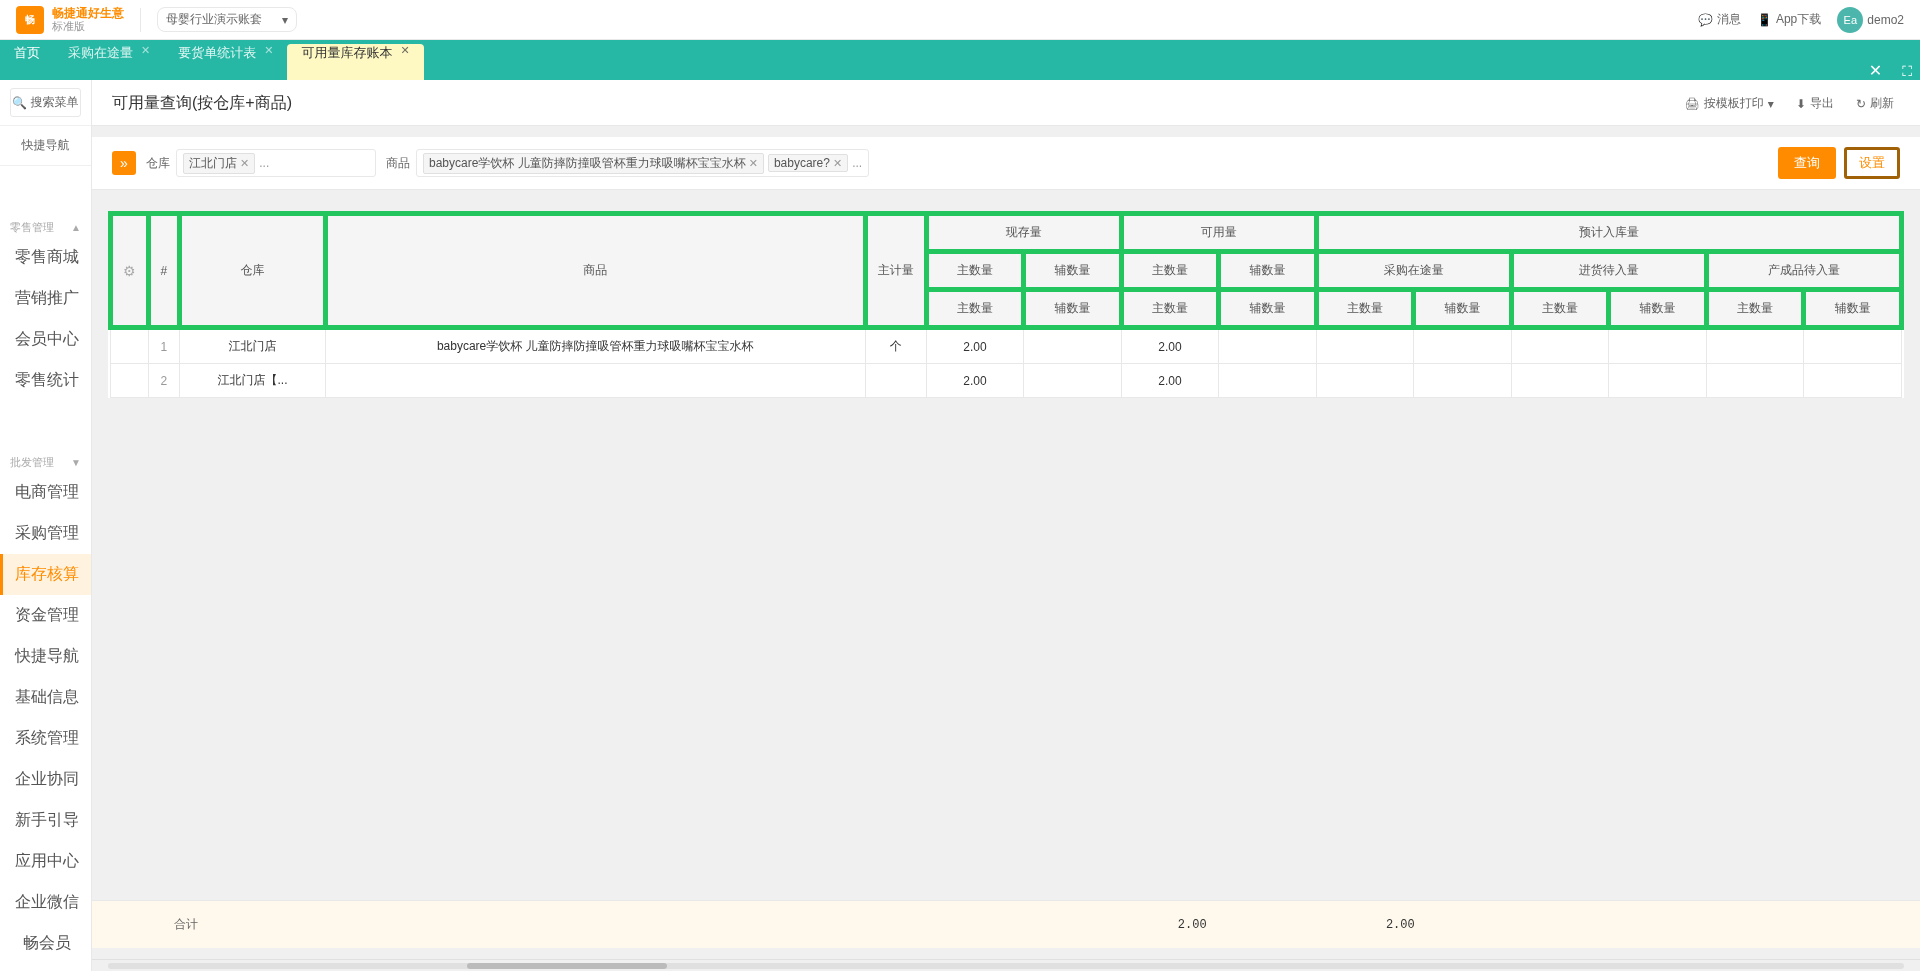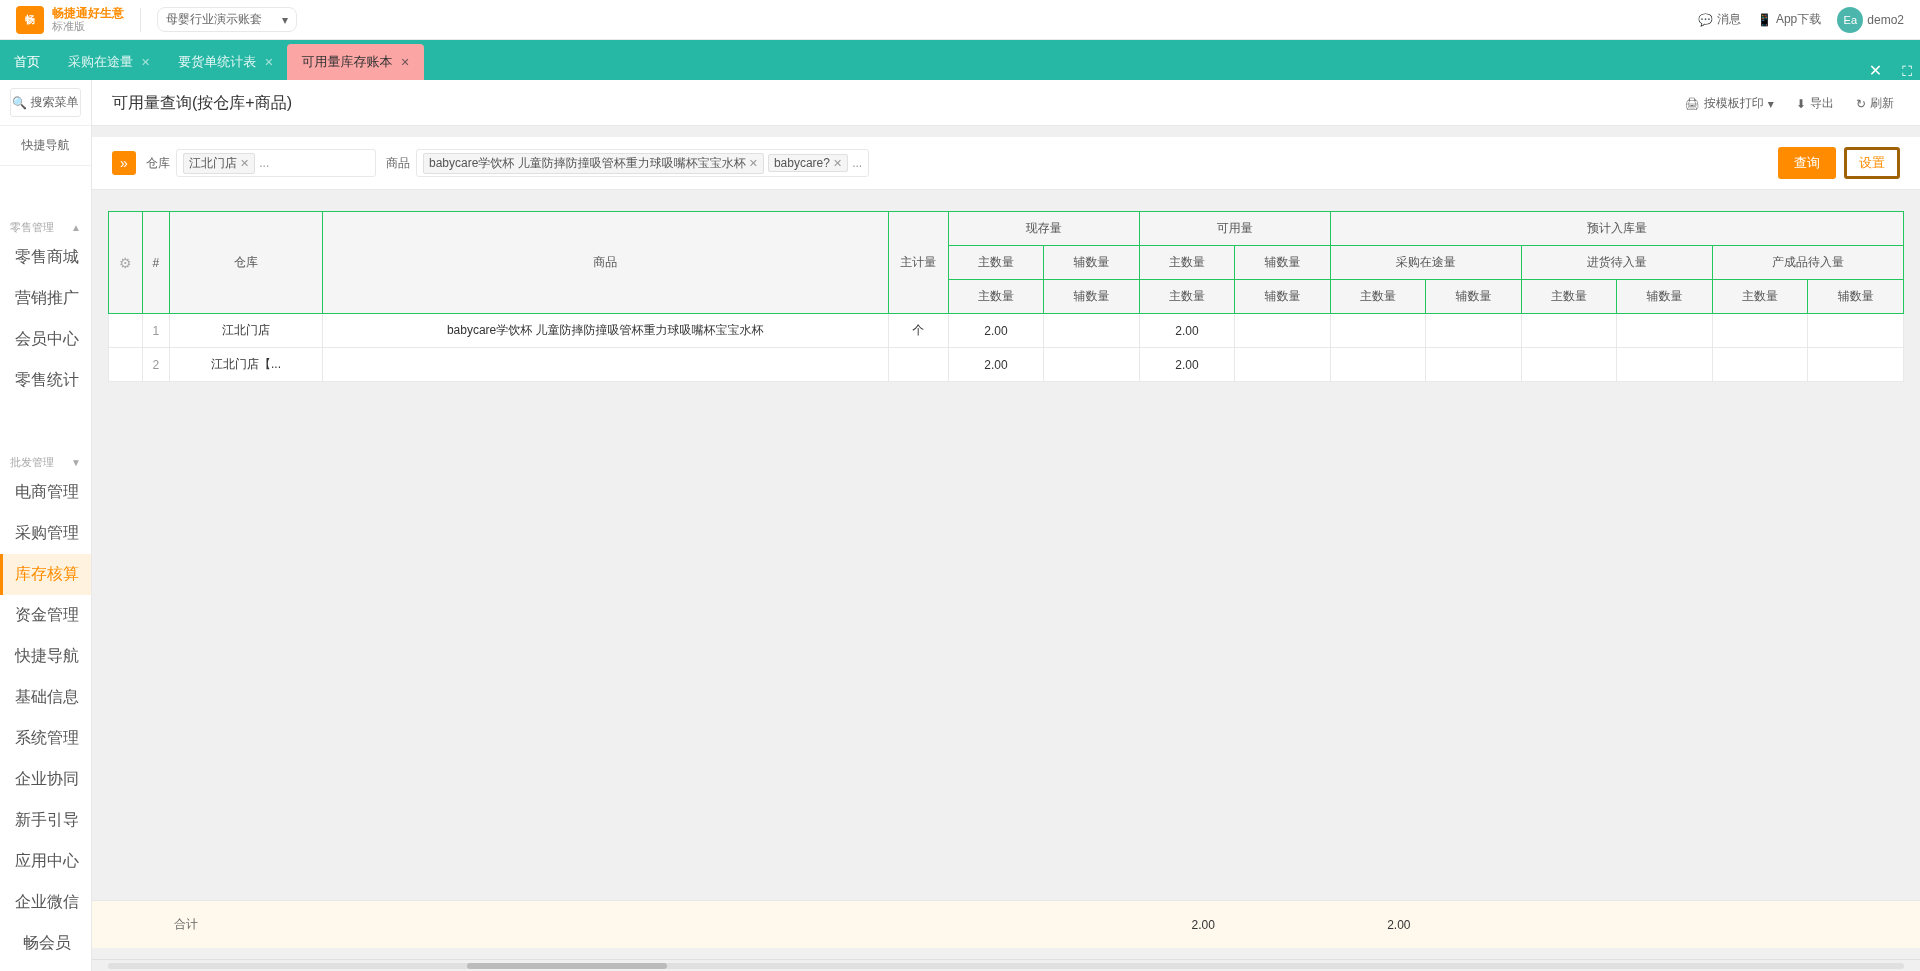--- a/index.html
+++ b/index.html
@@ -11,22 +11,22 @@
     .brand-logo { width: 28px; height: 28px; background: #ff8c00; border-radius: 4px; display: flex; align-items: center; justify-content: center; color: #fff; font-size: 10px; font-weight: bold; }
     .brand-name { font-size: 12px; color: #ff8c00; font-weight: bold; }
     .brand-subtitle { font-size: 11px; color: #999; }
     .industry-selector { display: flex; align-items: center; gap: 4px; padding: 3px 8px; border: 1px solid #e8e8e8; border-radius: 8px; font-size: 12px; color: #666; cursor: pointer; background: #fff; min-width: 140px; justify-content: space-between; }
     .top-bar-right { display: flex; align-items: center; gap: 16px; font-size: 12px; color: #666; }
     .top-bar-btn { display: flex; align-items: center; gap: 4px; cursor: pointer; color: #666; }
     .avatar { width: 26px; height: 26px; border-radius: 50%; background: #4db6ac; display: flex; align-items: center; justify-content: center; color: #fff; font-size: 11px; overflow: hidden; }
 
     
     .nav-tabs { height: 40px; background: #26b8a5; display: flex; align-items: flex-end; padding: 0 0 0 0; flex-shrink: 0; }
-    .nav-tab { display: flex; align-items: center; gap: 6px; padding: 0 14px; height: 36px; font-size: 13px; color: rgba(255,255,255,0.85); cursor: pointer; border-radius: 4px 4px 0 0; margin-top: 4px; }
-    .nav-tab.active { background: #fca5a5; color: #333; font-weight: 500; height: 36px; }
+    .nav-tab { display: flex; align-items: flex-start; gap: 6px; padding: 0 14px; height: 36px; font-size: 13px; color: rgba(255,255,255,0.85); cursor: pointer; border-radius: 4px 4px 0 0; margin-top: 4px; }
+    .nav-tab.active { background: #fef9c3; color: #333; font-weight: 500; height: 36px; }
     .nav-tab .close-x { font-size: 11px; color: inherit; opacity: 0.7; margin-left: 2px; }
     .nav-tab.home { color: #fff; }
     .tab-close-all { margin-left: auto; padding: 0 12px; color: #fff; cursor: pointer; font-size: 16px; display: flex; align-items: center; }
     .tab-maximize { padding: 0 8px; color: #fff; cursor: pointer; font-size: 14px; display: flex; align-items: center; }
 
     
     .main-layout { display: flex; flex: 1; overflow: hidden; }
 
     
     .sidebar { width: 92px; background: #fff; border-right: 1px solid #e8e8e8; display: flex; flex-direction: column; flex-shrink: 0; overflow-y: auto; }
@@ -57,29 +57,29 @@
     .filter-tag { display: flex; align-items: center; gap: 3px; background: #f5f5f5; border: 1px solid #e0e0e0; border-radius: 2px; padding: 1px 5px; font-size: 12px; color: #555; }
     .filter-tag .tag-close { color: #999; cursor: pointer; font-size: 11px; }
     .filter-more { color: #999; font-size: 12px; cursor: pointer; }
     .filter-actions { margin-left: auto; display: flex; gap: 8px; }
     .btn-query { background: #ff8c00; color: #fff; border: none; padding: 5px 16px; border-radius: 3px; font-size: 13px; cursor: pointer; }
     .btn-settings { background: #fff; color: #ff8c00; border: 3px solid #a16207; padding: 4px 12px; border-radius: 3px; font-size: 13px; cursor: pointer; }
 
     
     .table-container { flex: 1; overflow: auto; padding: 10px 16px; }
     .data-table { width: 100%; border-collapse: collapse; background: #fff; font-size: 12px; }
-    .data-table th { background: #f5f5f5; padding: 8px 10px; text-align: center; border: 1px solid #22c55e; font-weight: 500; color: #555; white-space: nowrap; }
+    .data-table th { background: #f5f5f5; padding: 8px 10px; text-align: center; border: 5px solid #22c55e; font-weight: 500; color: #555; white-space: nowrap; }
     .data-table td { padding: 8px 10px; border: 1px solid #e8e8e8; text-align: center; color: #333; white-space: nowrap; }
     .data-table .row-index { color: #999; }
     .th-group { background: #f5f5f5; }
     .th-subgroup { background: #fafafa; }
     .col-wide { min-width: 220px; text-align: left; }
 
     
-    .summary-bar { background: #fef8ed; border-top: 1px solid #e8e8e8; padding: 8px 16px; display: flex; align-items: center; flex-shrink: 0; }
+    .summary-bar { background: #fef8ed; border-top: 1px solid #e8e8e8; padding: 8px 16px; display: flex; align-items: center; flex-shrink: 0; font-family: Liberation Mono, monospace; }
     .summary-table { width: 100%; font-size: 12px; }
     .summary-table td { padding: 5px 10px; text-align: center; }
     .summary-label { color: #666; font-weight: 500; text-align: left !important; }
 
     
     ::-webkit-scrollbar { width: 6px; height: 6px; }
     ::-webkit-scrollbar-track { background: #f1f1f1; }
     ::-webkit-scrollbar-thumb { background: #ccc; border-radius: 3px; }
 
     .table-scroll-container { overflow-x: auto; }

